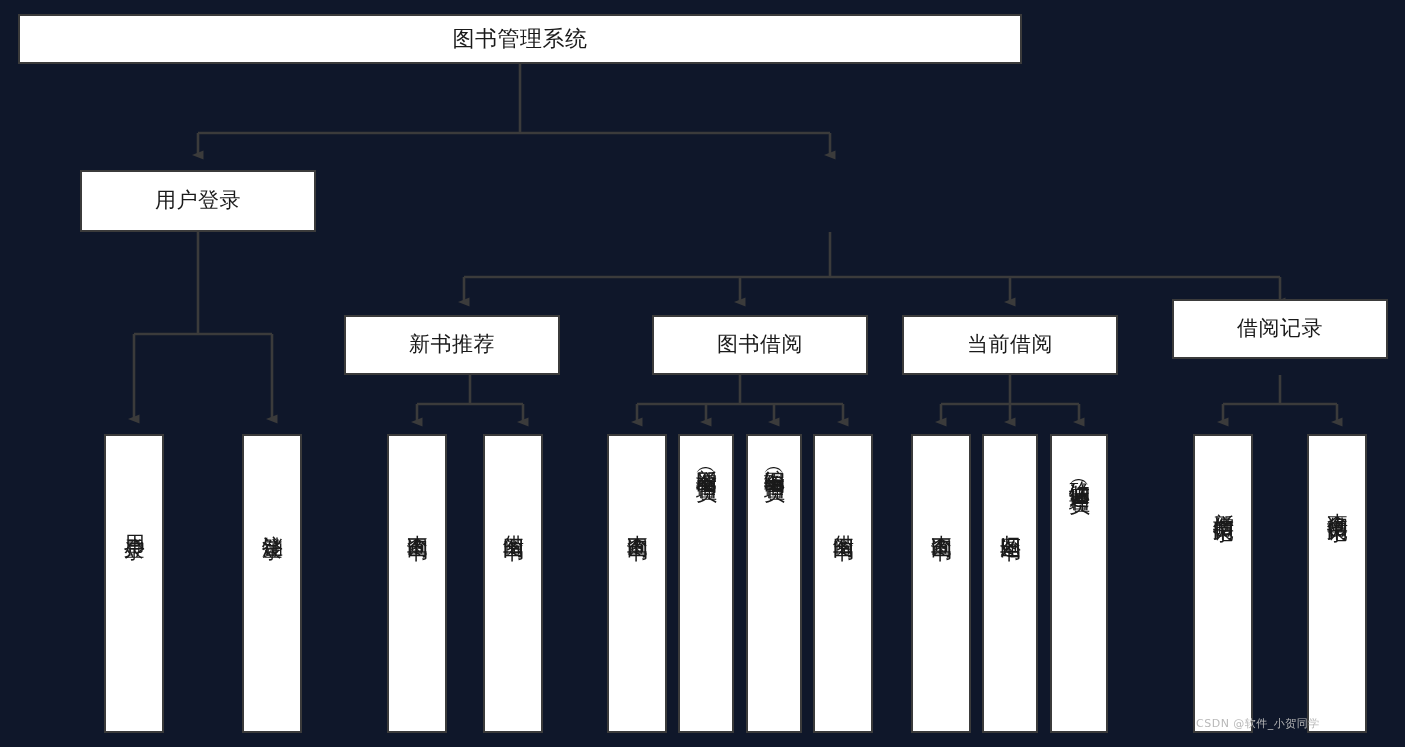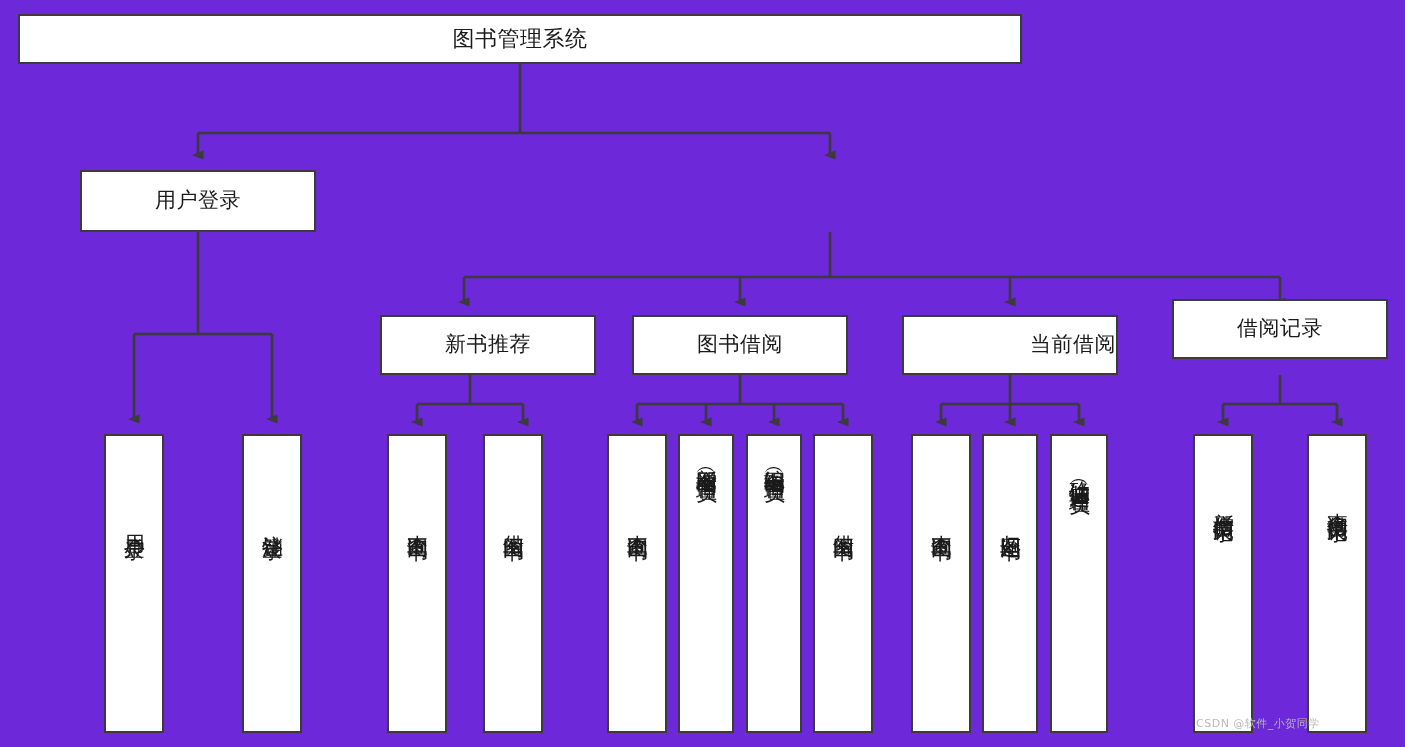--- a/index.html
+++ b/index.html
@@ -7,21 +7,21 @@
     padding: 0;
     background: #ffffff;
   }
   body {
     font-family: "DejaVu Sans", "Liberation Sans", sans-serif;
   }
   #canvas {
     position: relative;
     width: 1405px;
     height: 747px;
-    background: #6d28d9;
+    background: #0f172a;
     overflow: hidden;
   }
   #edges {
     position: absolute;
     left: 0;
     top: 0;
     width: 1405px;
     height: 747px;
   }
   .node {
@@ -143,27 +143,27 @@
   </svg>
 
   <div class="node horizontal root" style="left:18px; top:14px; width:1004px; height:50px;">
     <span class="label">图书管理系统</span>
   </div>
 
   <div class="node horizontal" style="left:80px; top:170px; width:236px; height:62px;">
     <span class="label">用户登录</span>
   </div>
 
-  <div class="node horizontal" style="left:380px; top:315px; width:216px; height:60px;">
+  <div class="node horizontal" style="left:344px; top:315px; width:216px; height:60px;">
     <span class="label">新书推荐</span>
   </div>
-  <div class="node horizontal" style="left:632px; top:315px; width:216px; height:60px;">
+  <div class="node horizontal" style="left:652px; top:315px; width:216px; height:60px;">
     <span class="label">图书借阅</span>
   </div>
-  <div class="node horizontal" style="left:902px; top:315px; width:216px; height:60px;justify-content:flex-end;">
+  <div class="node horizontal" style="left:902px; top:315px; width:216px; height:60px;">
     <span class="label">当前借阅</span>
   </div>
   <div class="node horizontal" style="left:1172px; top:299px; width:216px; height:60px;">
     <span class="label">借阅记录</span>
   </div>
 
   <div class="node vertical mid" style="left:104px; top:434px; width:60px; height:299px;">
     <span class="label">用户登录</span>
   </div>
   <div class="node vertical mid" style="left:242px; top:434px; width:60px; height:299px;">

